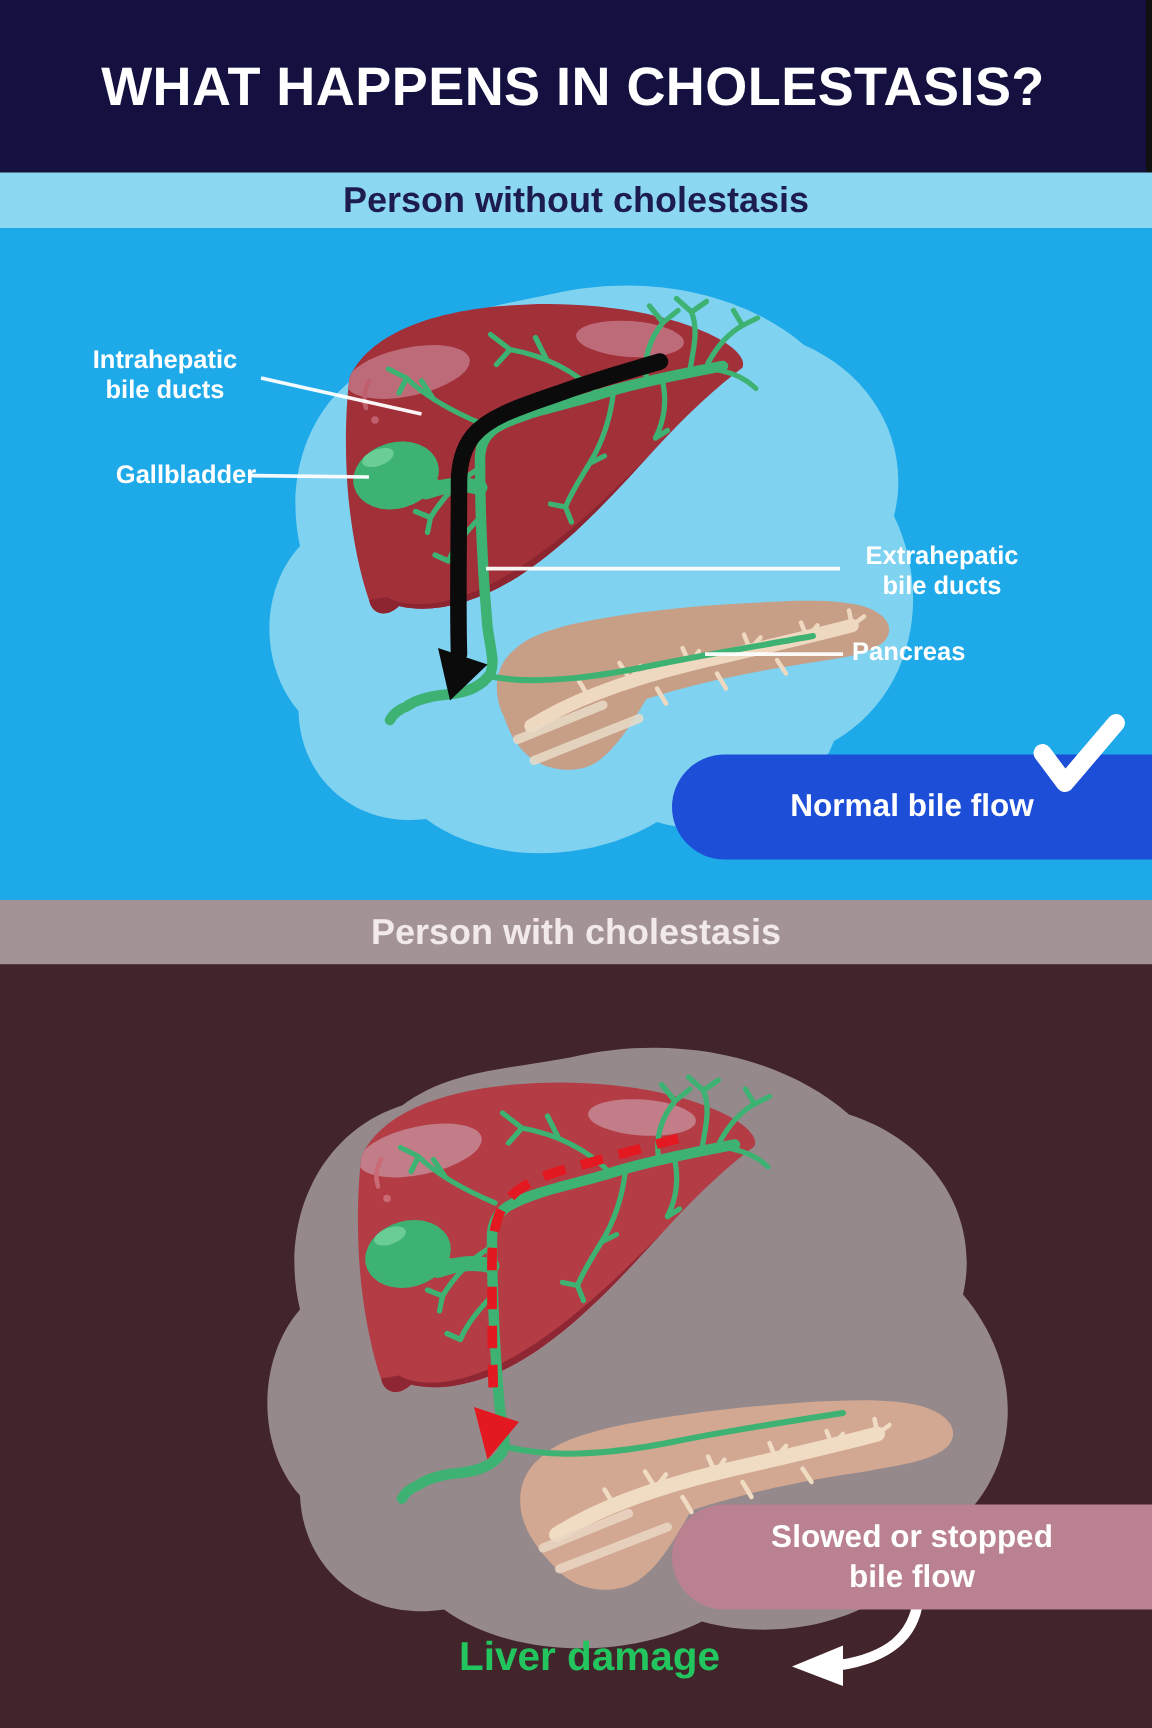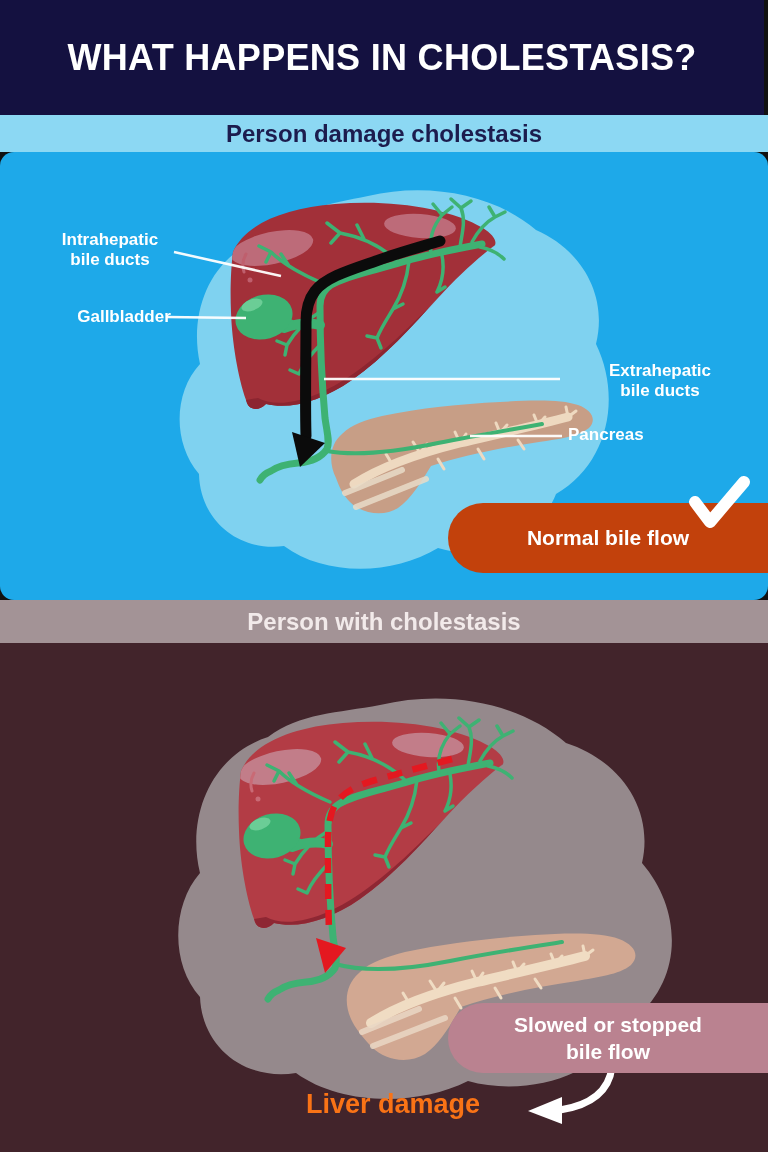--- a/index.html
+++ b/index.html
@@ -5,49 +5,49 @@
   html,body{margin:0;padding:0;background:#111;}
   .page{position:relative;width:768px;height:1152px;overflow:hidden;
         font-family:"Liberation Sans",sans-serif;font-weight:700;}
   .header{position:absolute;top:0;left:0;width:764px;height:115px;background:#141140;
           display:flex;align-items:center;justify-content:center;}
   .title{color:#ffffff;font-size:36px;letter-spacing:.3px;}
   .banner{position:absolute;left:0;width:768px;display:flex;align-items:center;justify-content:center;}
   .banner-normal{top:115px;height:37px;background:#8cd8f3;color:#1c1c4e;font-size:24px;}
   .banner-chole{top:600px;height:43px;background:#a39396;color:#f2eaea;font-size:24px;text-align:center;}
   .section{position:absolute;left:0;width:768px;overflow:hidden;}
-  .section-normal{top:152px;height:448px;background:#1ea9e9;border-radius:14px;}
+  .section-normal{top:152px;height:448px;background:#1ea9e9;}
   .section-chole{top:643px;height:558px;background:#42242b;}
   svg.scene{position:absolute;top:0;left:0;z-index:1;display:block;}
   .label{position:absolute;z-index:2;color:#ffffff;font-size:17px;line-height:1.18;
          text-align:center;white-space:pre-line;}
   .lbl-intra{left:30px;top:78px;width:160px;}
   .lbl-gall{left:54px;top:155px;width:140px;text-align:center;}
-  .lbl-extra{left:580px;top:209px;width:160px;}
+  .lbl-extra{left:548px;top:209px;width:160px;}
   .lbl-panc{left:568px;top:273px;width:130px;text-align:left;}
   .badge{position:absolute;right:0;z-index:2;display:flex;align-items:center;justify-content:center;
          color:#ffffff;text-align:center;white-space:pre-line;}
-  .badge-normal{left:448px;top:351px;height:70px;background:#c2410c;
+  .badge-normal{left:448px;top:351px;height:70px;background:#1d4ed8;
                 border-radius:35px 0 0 35px;font-size:21px;}
   .badge-chole{left:448px;top:360px;height:70px;background:#ba8290;
                border-radius:35px 0 0 35px;font-size:21px;line-height:1.3;}
   .check{position:absolute;left:688px;top:324px;z-index:3;}
-  .caption{position:absolute;left:306px;top:446px;z-index:2;color:#f97316;font-size:27px;}
+  .caption{position:absolute;left:306px;top:446px;z-index:2;color:#22c55e;font-size:27px;}
 </style>
 </head>
 <body>
 
 <div class="page">
 
   <div class="header">
     <div class="title">WHAT HAPPENS IN CHOLESTASIS?</div>
   </div>
 
   <div class="banner banner-normal">
-    <span>Person damage cholestasis</span>
+    <span>Person without cholestasis</span>
   </div>
 
   <div class="section section-normal">
 
     <svg class="scene" width="768" height="448" viewBox="0 0 768 448">
       <defs>
         <clipPath id="liverClipA">
           <path d="M233,100 C245,72 285,56 335,52 C390,47 450,56 483,76 C492,82 497,88 495,93 C478,106 458,124 438,146 C412,174 385,205 352,228 C322,249 290,258 266,252 C258,260 248,258 246,248 C238,225 232,190 231,160 C230,138 231,115 233,100 Z"></path>
         </clipPath>
       </defs>

